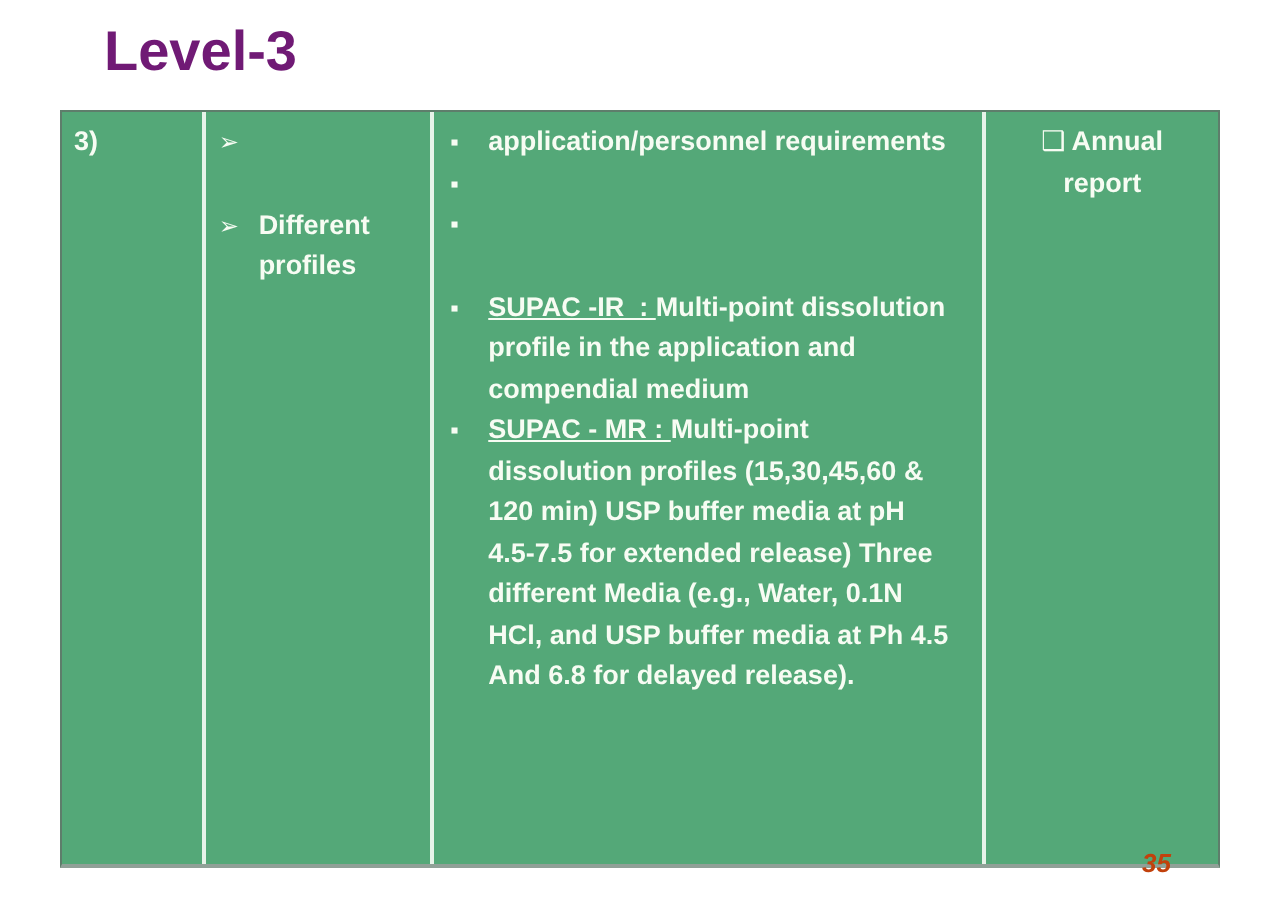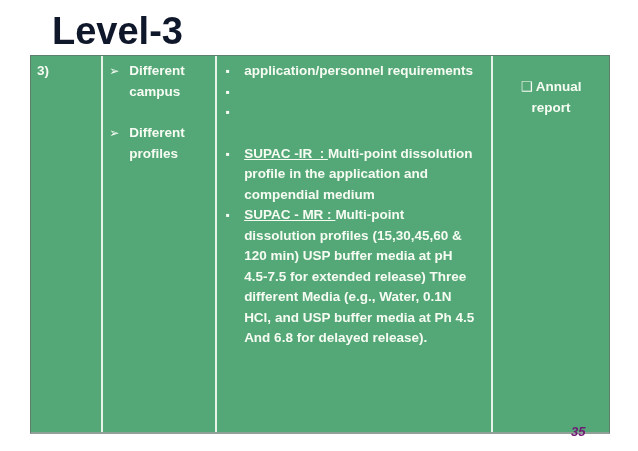--- a/index.html
+++ b/index.html
@@ -2,62 +2,61 @@
 <html><head>
 <meta charset="utf-8">
 <style>
   html,body{margin:0;padding:0;}
   body{
     width:638px;height:451px;background:#ffffff;position:relative;overflow:hidden;
     font-family:"Liberation Sans","DejaVu Sans",sans-serif;
   }
   .title{
     position:absolute;left:52px;top:10px;margin:0;
-    font-size:38px;font-weight:bold;color:#0f172a;letter-spacing:0;
+    font-size:28px;font-weight:bold;color:#701a75;letter-spacing:0;
   }
   .tbl{
     position:absolute;left:30px;top:55px;width:580px;height:379px;
     background:#54a878;box-sizing:border-box;
     border:1px solid #5e7d6b;border-bottom:2px solid #90a097;
     display:flex;
     color:#f7fcf3;font-weight:bold;font-size:13.5px;line-height:20.5px;
   }
   .col{box-sizing:border-box;border-right:2px solid #e7f3e9;}
   .col1{width:73px;padding:5px 6px;}
   .col2{width:115px;padding:5px 4px 4px 6px;}
   .col3{width:279px;padding:5px 12px 4px 8px;}
-  .col4{width:117px;padding:21px 8px;text-align:center;border-right:none;}
+  .col4{width:117px;padding:5px 8px;text-align:center;border-right:none;}
   .li{display:flex;align-items:flex-start;}
   .li .b{flex:0 0 20px;}
   .arrow .b{font-size:12px;}
   .sq .b{flex:0 0 19px;font-size:12px;}
   .mt{margin-top:21px;}
   .u{text-decoration:underline;white-space:pre-wrap;}
   .cbitem{margin:0;}
   .cb{margin-right:3px;}
   .pagenum{
     position:absolute;left:571px;top:424px;
-    color:#701a75;font-weight:bold;font-style:italic;font-size:13px;
+    color:#c2410c;font-weight:bold;font-style:italic;font-size:13px;
   }
 </style>
 </head>
 <body>
 
 <h1 class="title">Level-3</h1>
 
 <div class="tbl">
 
   <div class="col col1">
     <div>3)</div>
   </div>
 
   <div class="col col2">
     <div class="li arrow">
       <span class="b">➢</span>
-      <span>Different campus</span>
     </div>
     <div class="li arrow mt">
       <span class="b">➢</span>
       <span>Different profiles</span>
     </div>
   </div>
 
   <div class="col col3">
     <div class="li sq">
       <span class="b">▪</span>

